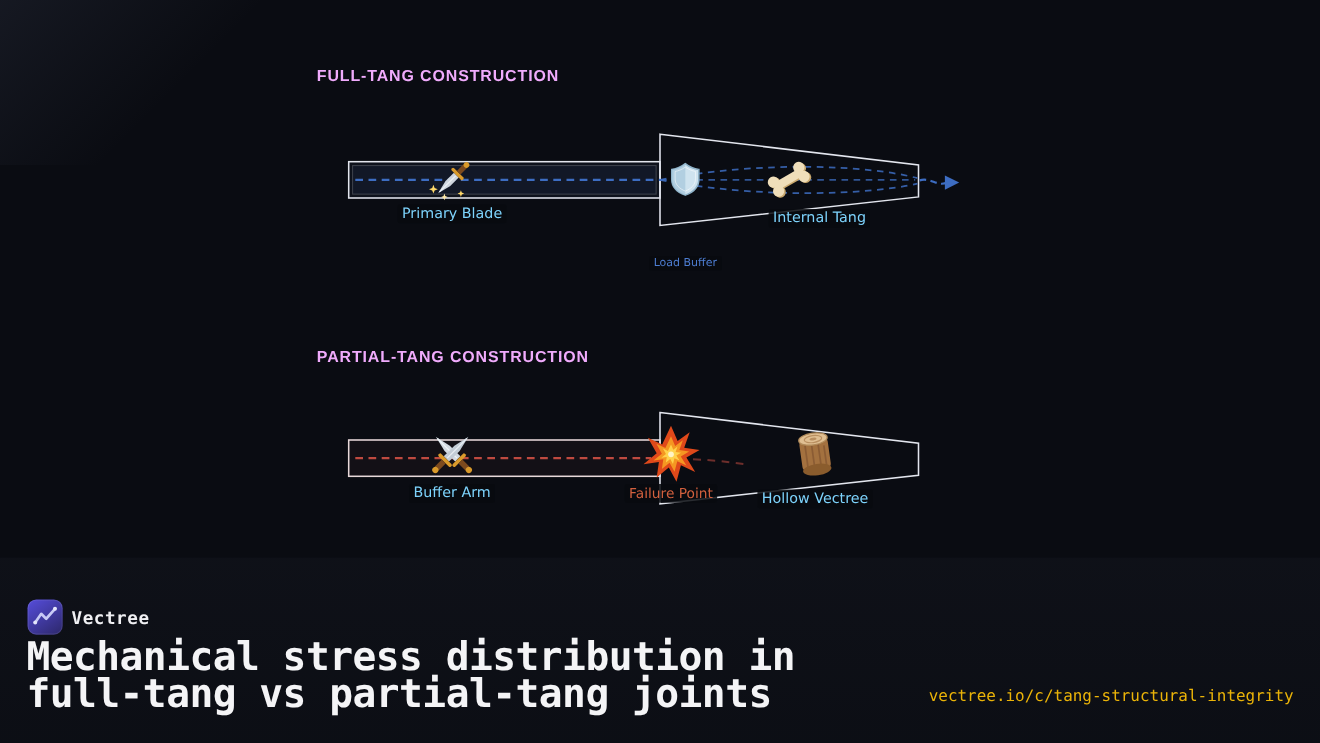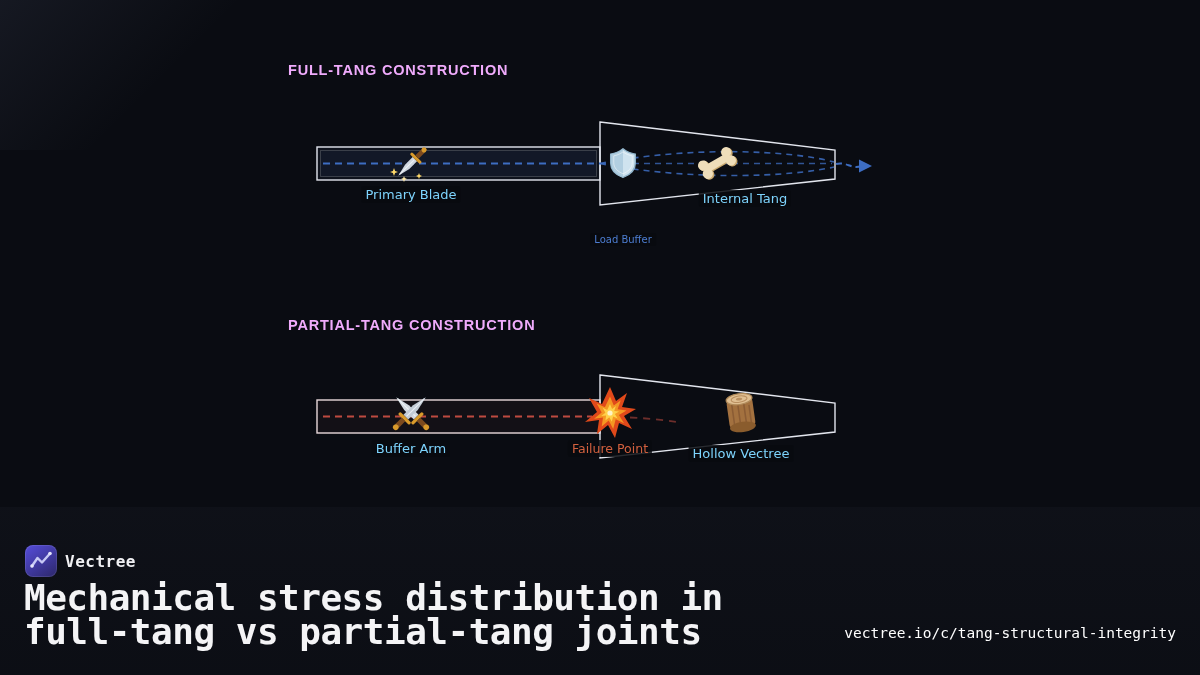--- a/index.html
+++ b/index.html
@@ -54,21 +54,21 @@
   }
   .main-title {
     position:absolute; left:24px; top:581px;
     font-family:"DejaVu Sans Mono", monospace;
     font-weight:bold; font-size:36px; line-height:33.5px;
     letter-spacing:-0.5px; color:#f4f4f6; white-space:nowrap;
   }
   .card-url {
     position:absolute; right:24px; top:625px;
     font-family:"DejaVu Sans Mono", monospace;
-    font-size:14.5px; color:#ffffff; white-space:nowrap;
+    font-size:14.5px; color:#eab308; white-space:nowrap;
   }
 </style>
 </head>
 <body>
 
 <div class="canvas">
 
   <div class="corner-glow"></div>
   <div class="footer-band"></div>
 

